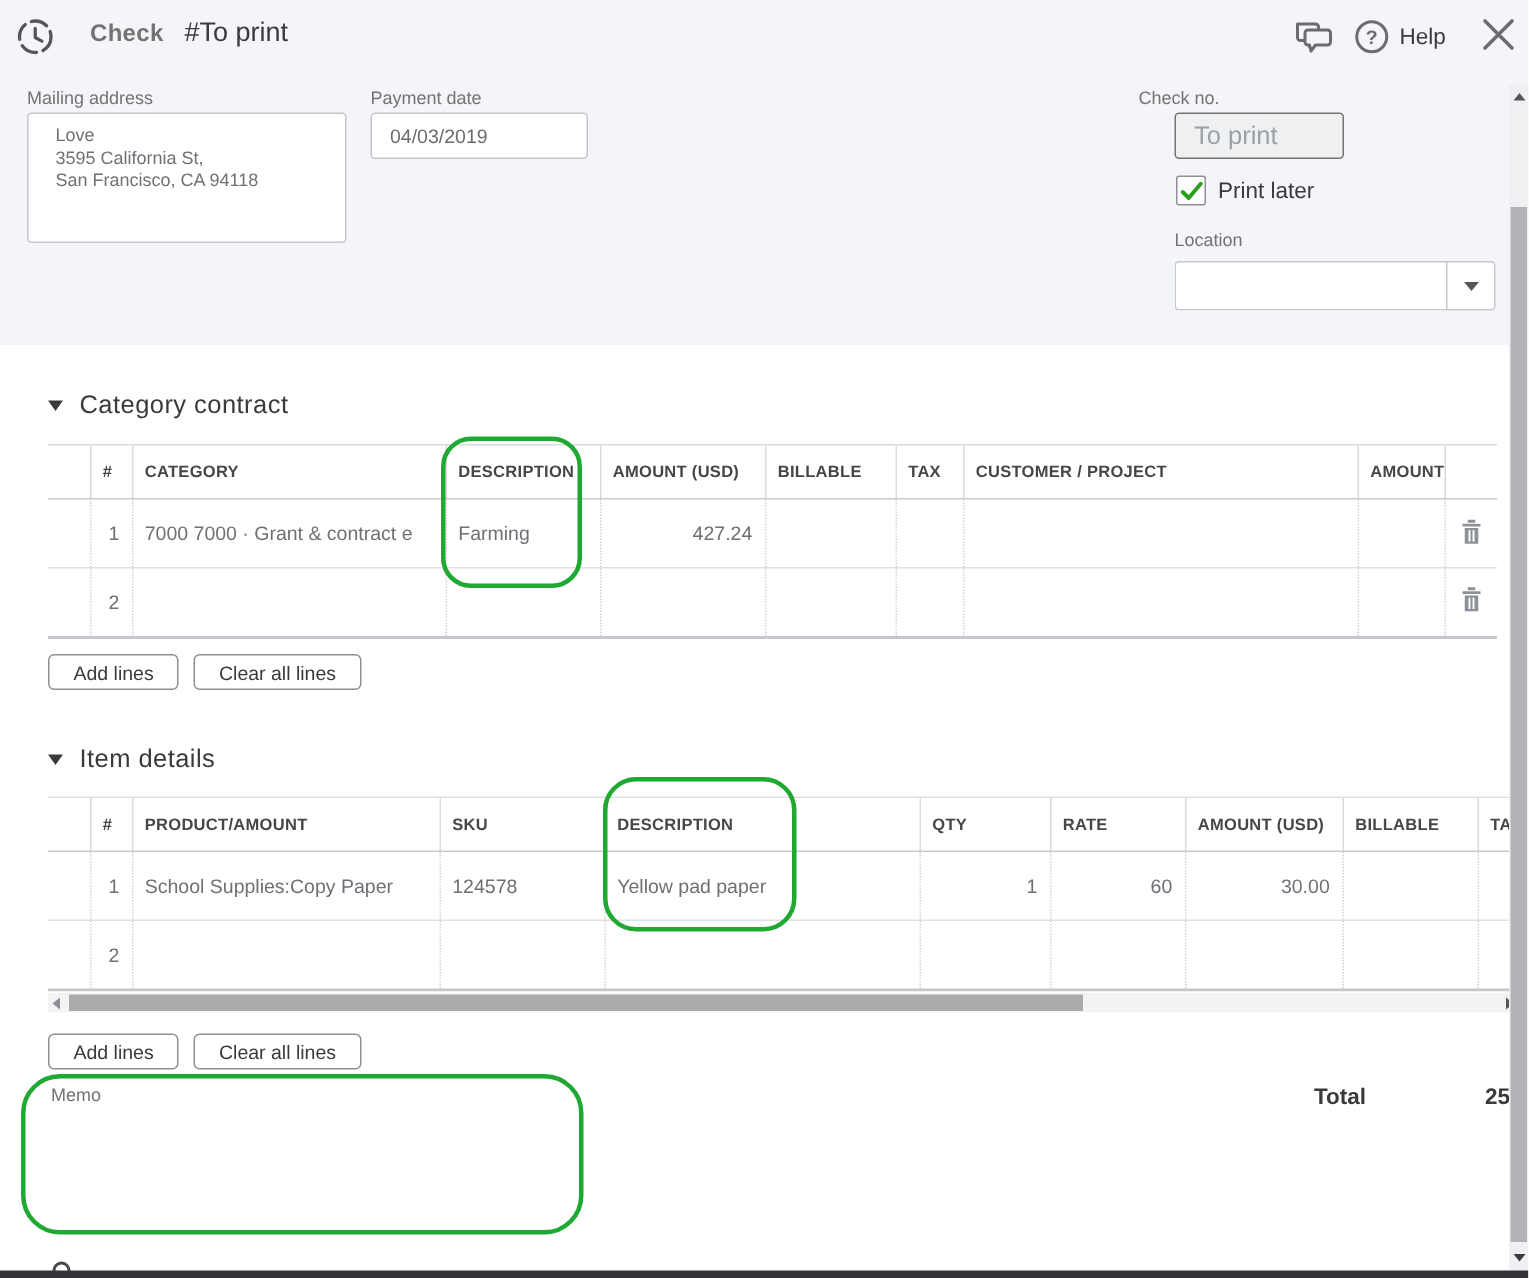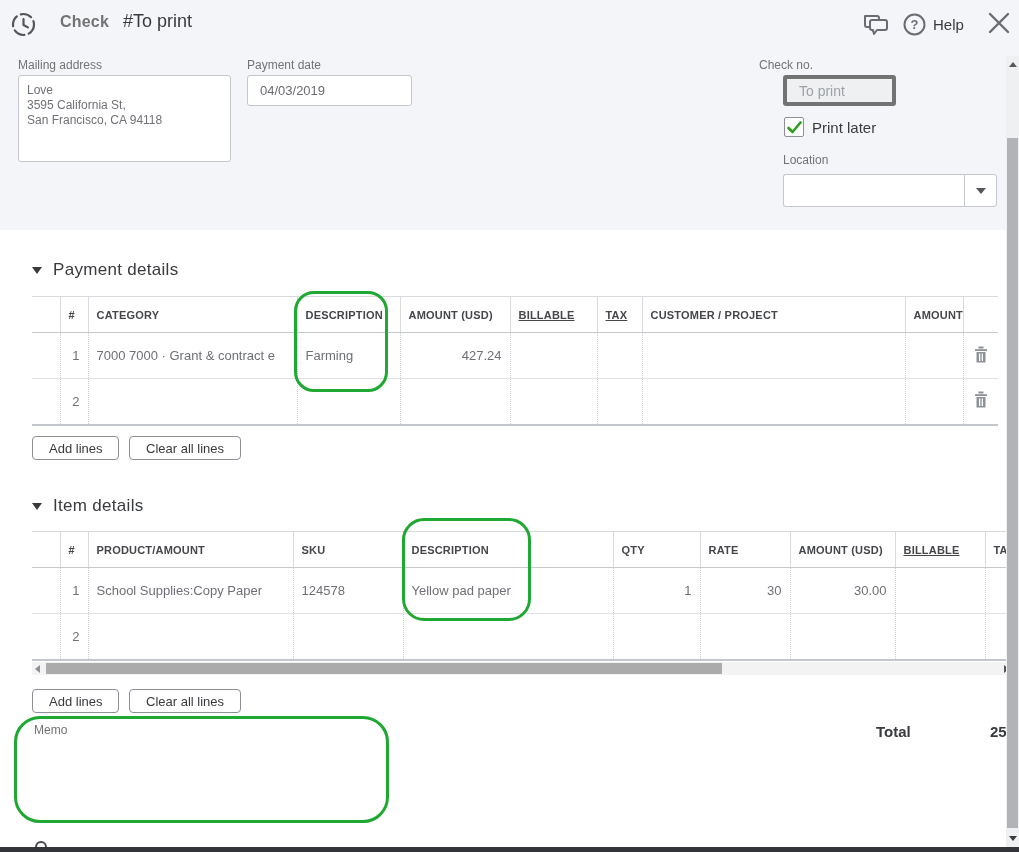--- a/index.html
+++ b/index.html
@@ -15,27 +15,27 @@
   .doc-number { font-size:18px; color:#393a3d; font-weight:400; }
 
   .hist-icon { position:absolute; left:10px; top:11px; }
   .fb-icon { position:absolute; left:860px; top:13px; }
   .help-wrap { position:absolute; left:903px; top:13px; display:flex; align-items:center; gap:7px; cursor:pointer; }
   .help-text { font-size:15px; color:#393a3d; }
   .close-icon { position:absolute; left:985px; top:9px; cursor:pointer; }
 
   .fld-label { position:absolute; font-size:12px; color:#737373; }
   .box { background:#fff; border:1px solid #c4c7cc; border-radius:3px; }
-  .addr-box { position:absolute; left:18px; top:75px; width:213px; height:87px; padding:7px 8px;
+  .addr-box { position:absolute; left:18px; top:75px; width:213px; height:87px; padding:7px 18px;
               font-size:12px; line-height:15px; color:#707176; white-space:pre-line; overflow:hidden; }
-  .date-input { position:absolute; left:247px; top:75px; width:165px; height:31px; padding:0 12px;
+  .date-input { position:absolute; left:247px; top:75px; width:145px; height:31px; padding:0 12px;
               font-family:"Liberation Sans", sans-serif; font-size:13px; color:#6b6c72; }
   .checkno-input { position:absolute; left:783px; top:75px; width:113px; height:31px; padding:0 12px;
-              background:#eff0f2; border:4px solid #737373; border-radius:3px;
-              font-family:"Liberation Sans", sans-serif; font-size:14px; color:#9da0a6; }
+              background:#eff0f2; border:1px solid #737373; border-radius:3px;
+              font-family:"Liberation Sans", sans-serif; font-size:17px; color:#9da0a6; }
   .checkno-input::placeholder { color:#9da0a6; opacity:1; }
 
   .cb-row { position:absolute; left:784px; top:117px; display:flex; align-items:center; gap:8px; }
   .cb-box { width:20px; height:20px; background:#fff; border:1px solid #8d9096; border-radius:2px;
             display:flex; align-items:center; justify-content:center; cursor:pointer; }
   .cb-label { font-size:15px; color:#393a3d; }
 
   .loc-select { position:absolute; left:783px; top:174px; width:214px; height:33px; display:flex; }
   .loc-value { flex:1; border:1px solid #c4c7cc; border-right:none; border-radius:3px 0 0 3px; background:#fff;
                font-size:13px; color:#6b6c72; padding:7px 10px; }
@@ -52,21 +52,21 @@
   table.grid { border-collapse:collapse; table-layout:fixed; border-top:1px solid #d8dadd; background:#fff; }
   .grid th { font-size:11px; font-weight:bold; color:#45464a; letter-spacing:.2px; text-align:left;
              height:36px; padding:0 8px; border-right:1px solid #d8dadd; border-bottom:1px solid #c6cacd;
              white-space:nowrap; overflow:hidden; }
   .grid th:last-child { border-right:none; }
   .grid td { font-size:13px; color:#6e7075; height:46px; padding:0 8px;
              border-right:1px dotted #cfd1d5; border-bottom:1px solid #dfe1e3;
              white-space:nowrap; overflow:hidden; }
   .grid td:last-child { border-right:none; }
   .grid tr.last td { border-bottom:2px solid #c3c6ca; }
-  .r { text-align:right; } .c { text-align:center;text-decoration:underline; }
+  .r { text-align:right; } .c { text-align:center; }
   .cat-table { position:absolute; left:32px; top:296px; width:966px; }
   .item-wrap { position:absolute; left:32px; top:531px; width:980px; height:130px; overflow:hidden; }
   .item-table { width:1033px; }
 
   .drag-handle { width:14px; height:10px; margin:0 auto; cursor:grab;
       background-image:radial-gradient(#a0a3a8 1.1px, transparent 1.3px); background-size:4px 4px; }
 
   
   .btn { position:absolute; height:24px; padding:0 16px; background:#fff; border:1px solid #8d9096;
          border-radius:4px; font-family:"Liberation Sans", sans-serif; font-size:13px; color:#393a3d; cursor:pointer; }
@@ -167,21 +167,21 @@
     <div class="loc-select">
       <div class="loc-value"></div>
       <div class="loc-btn">
         <span class="tri-down"></span>
       </div>
     </div>
   </div>
 
   <div class="section-title" style="left:32px; top:260px;">
     <span class="sec-tri"></span>
-    <span class="sec-text">Payment details</span>
+    <span class="sec-text">Category contract</span>
   </div>
 
   <table class="grid cat-table">
     <colgroup>
       <col style="width:28px">
         <col style="width:28px">
         <col style="width:209px">
         <col style="width:103px">
       <col style="width:110px">
         <col style="width:87px">
@@ -281,21 +281,21 @@
         <th class="c">BILLABLE</th>
         <th>TAX</th>
       </tr>
       <tr>
         <td class="c"><span class="drag-handle"></span></td>
         <td class="r">1</td>
         <td>School Supplies:Copy Paper</td>
         <td>124578</td>
         <td>Yellow pad paper</td>
         <td class="r">1</td>
-        <td class="r">30</td>
+        <td class="r">60</td>
         <td class="r">30.00</td>
         <td></td>
         <td></td>
       </tr>
       <tr class="last">
         <td class="c"><span class="drag-handle"></span></td>
         <td class="r">2</td>
         <td></td>
         <td></td>
         <td></td>

